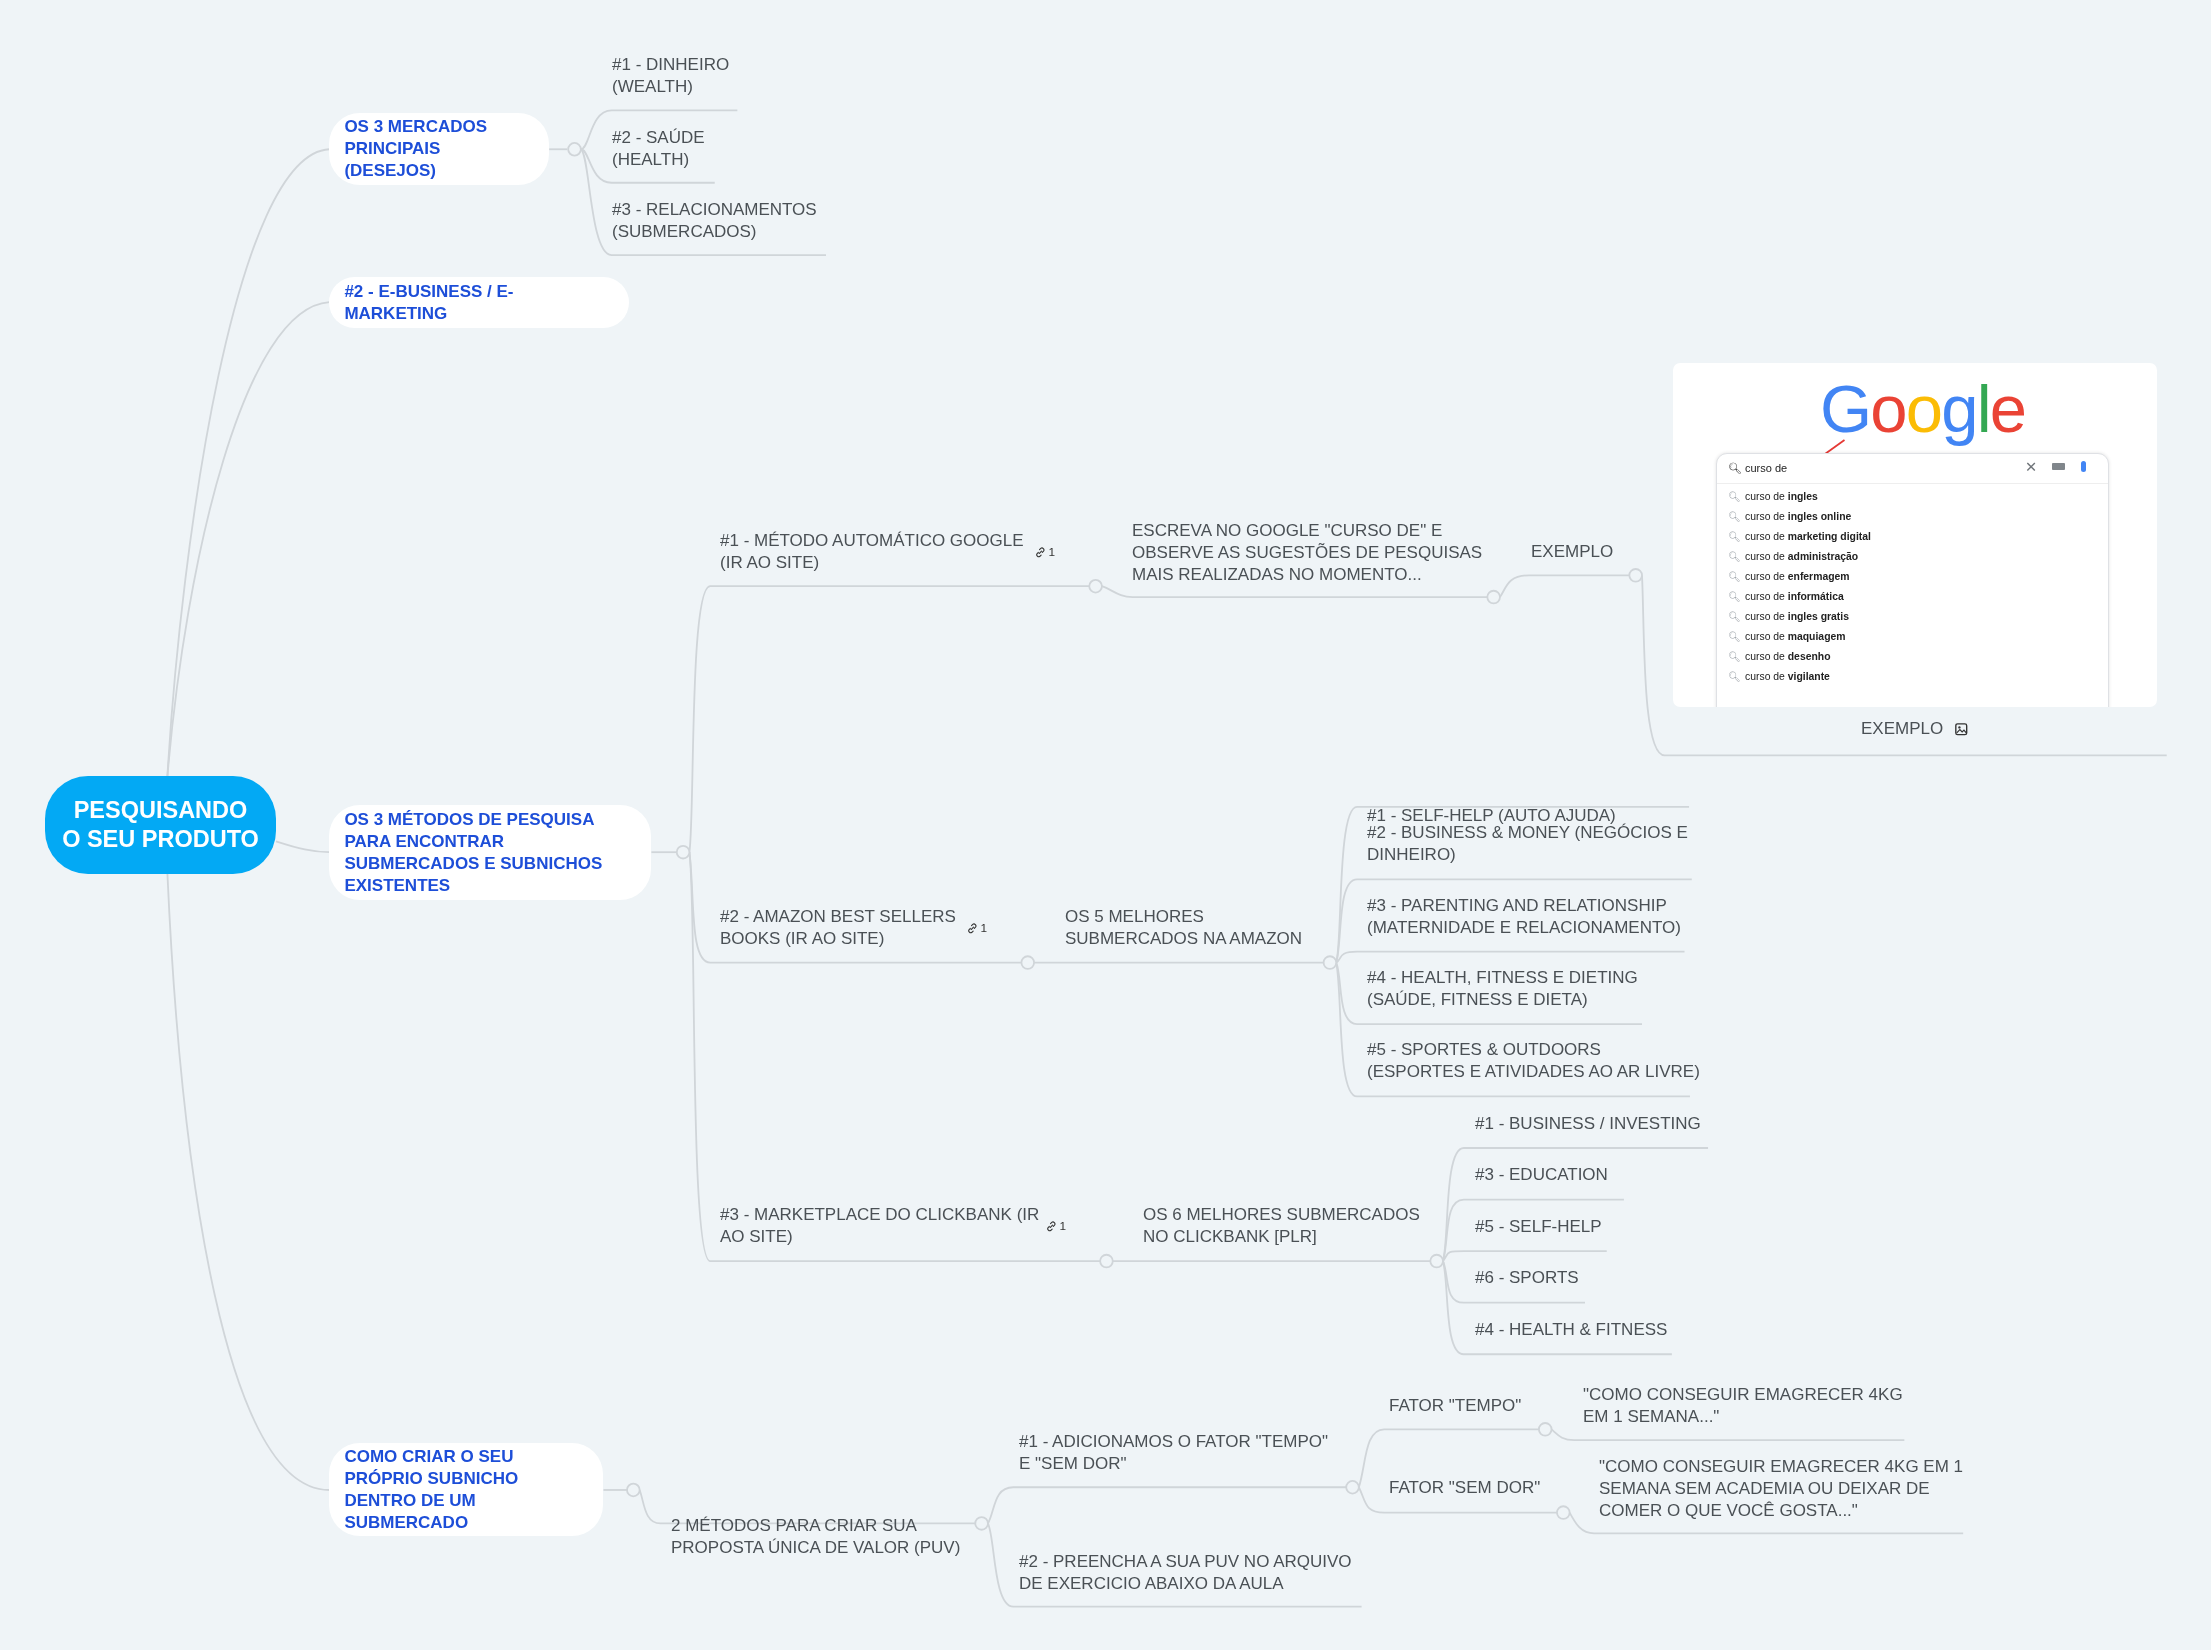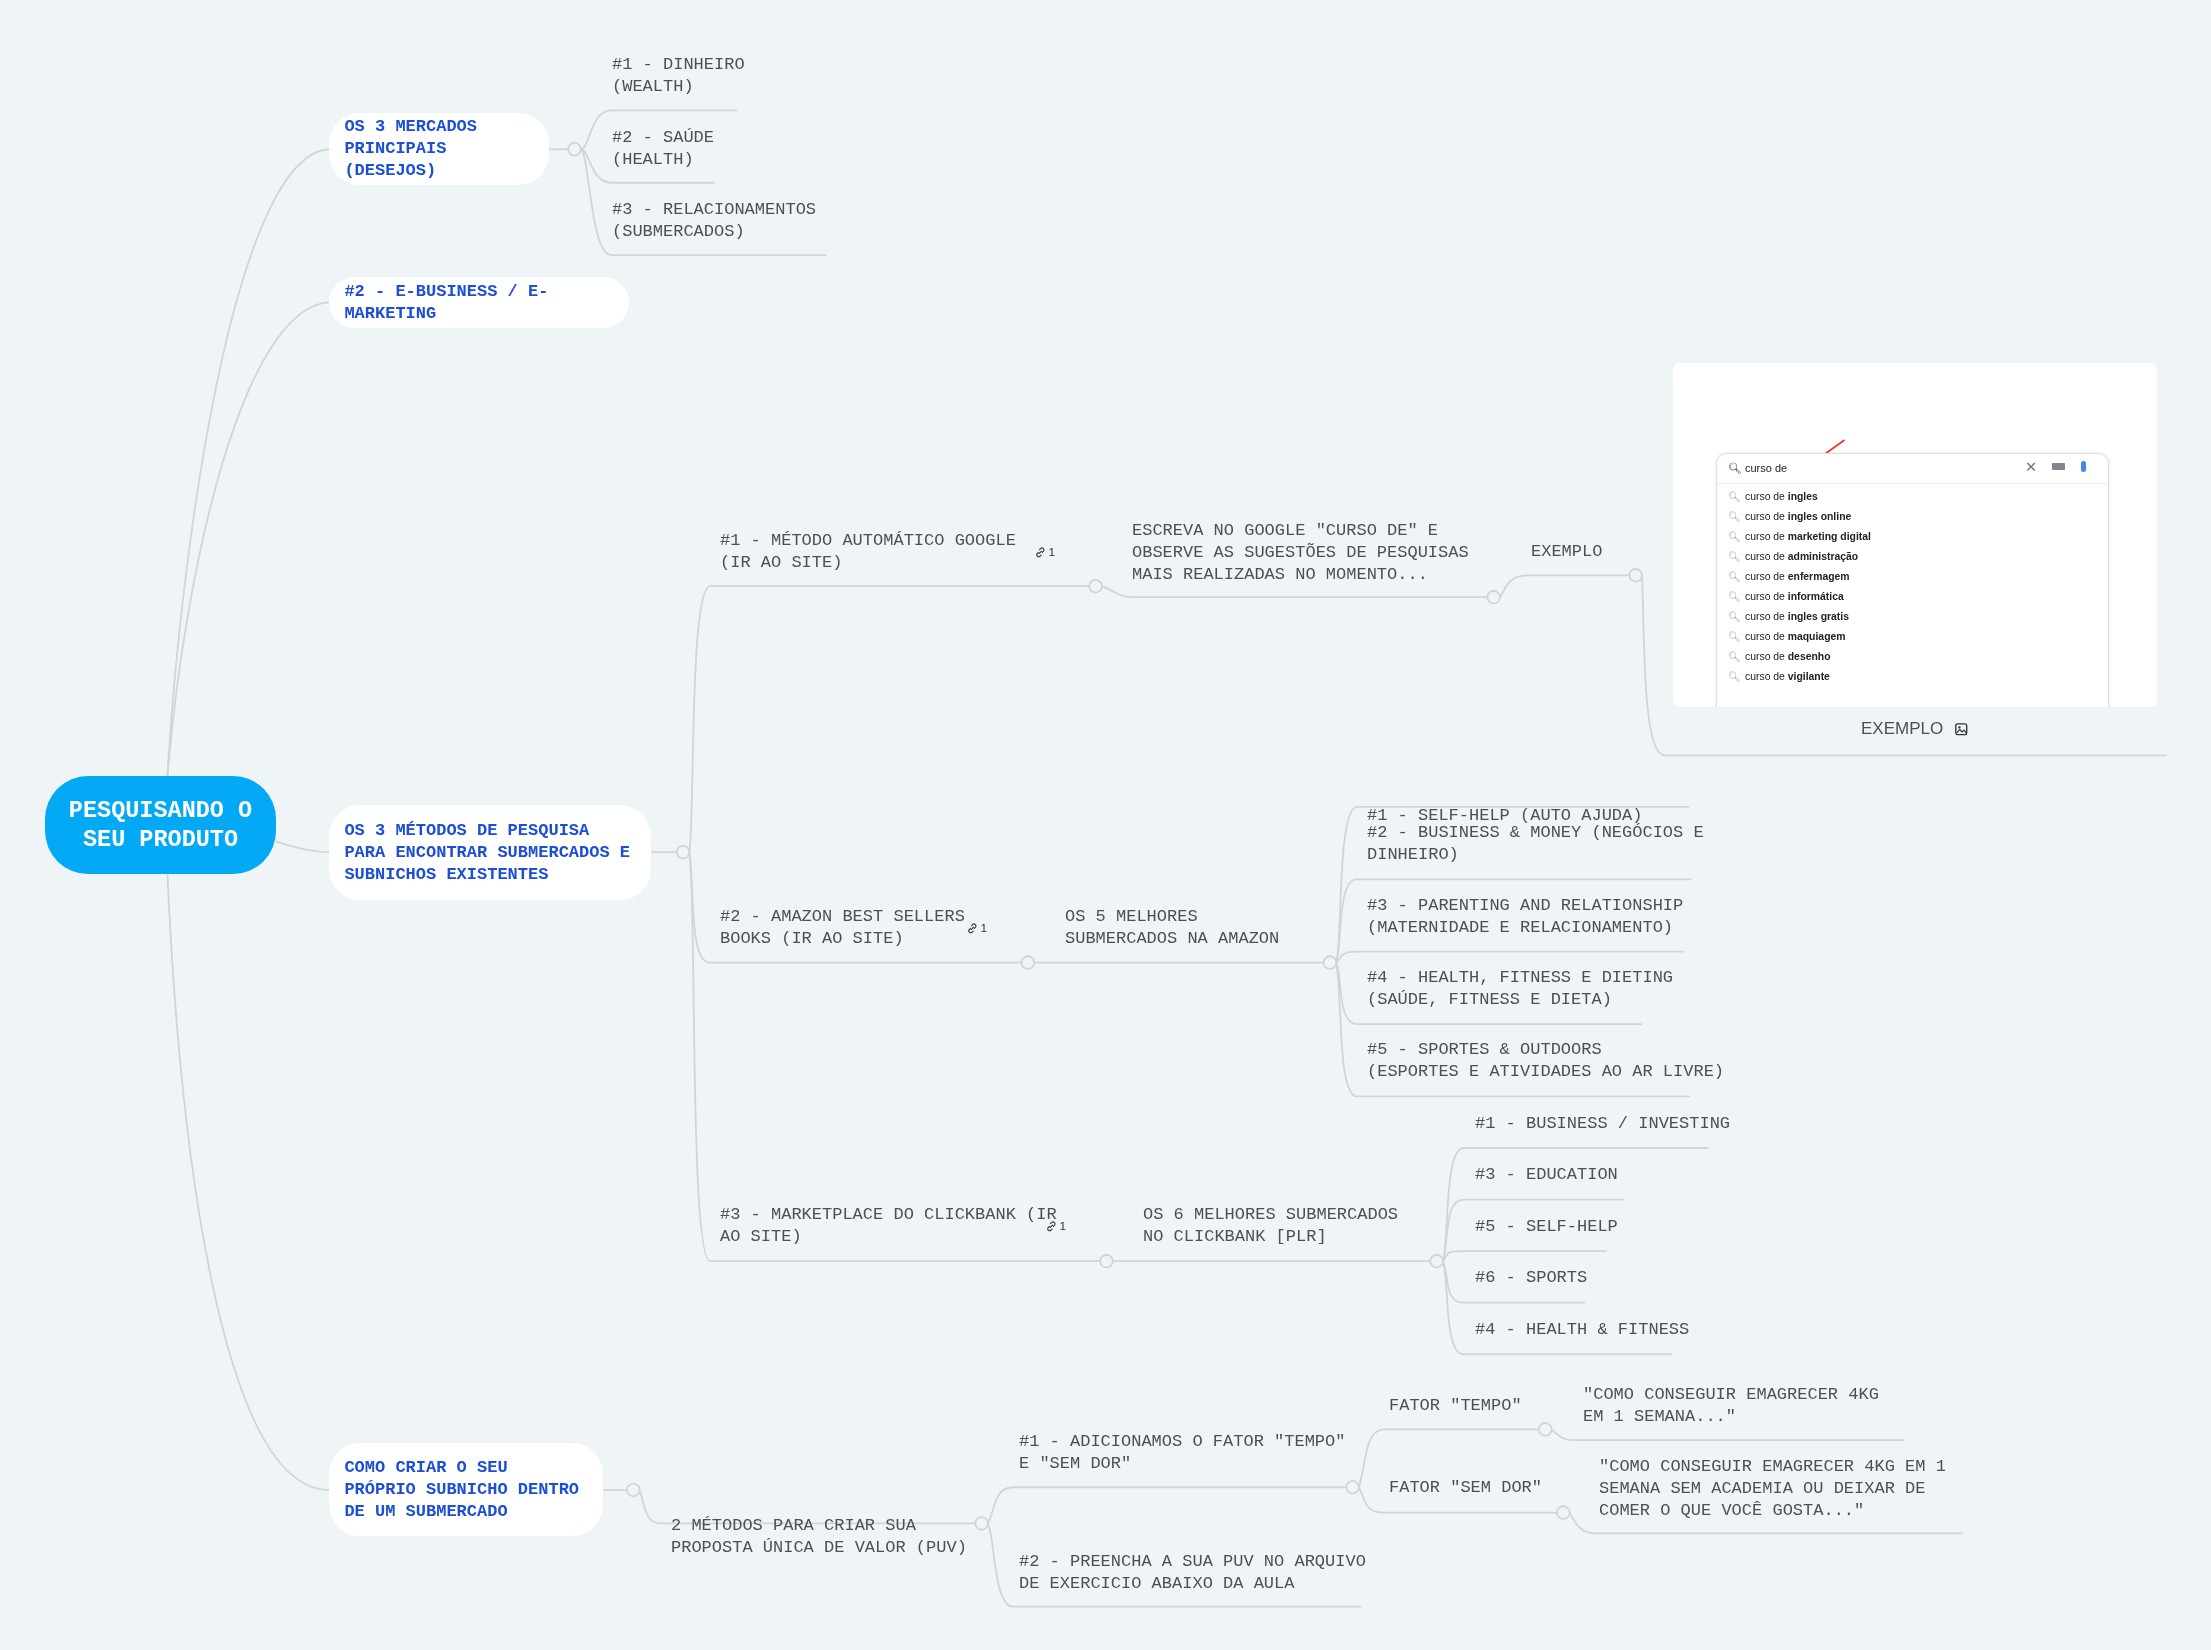--- a/index.html
+++ b/index.html
@@ -3,21 +3,21 @@
 <meta charset="utf-8">
 <style>
   html, body { margin:0; padding:0; }
   body {
     width:2212px; height:1651px; position:relative; overflow:hidden;
     background:#eff4f7;
     font-family:"Liberation Sans", "DejaVu Sans", sans-serif;
     color:#3d4448;
   }
   svg.lines { position:absolute; left:0; top:0; width:2212px; height:1651px; pointer-events:none; }
-  .node { position:absolute; box-sizing:border-box;font-family:Liberation Mono, monospace; }
+  .node { position:absolute; box-sizing:border-box; }
   .root {
     background:#03a9f4; color:#fff; border-radius:43px;
     display:flex; align-items:center; justify-content:center; text-align:center;
     font-weight:bold; font-size:23.5px; line-height:29px; padding:0 16.3px;
   }
   .l1 {
     background:#fff; border-radius:31px; font-weight:bold; font-size:17px; line-height:22px;
     color:#1d4ed8; display:flex; align-items:center; padding:0 15.4px;
   }
   .leaf { font-size:17px; line-height:22px; color:#4a5055; white-space:nowrap; }
@@ -153,20 +153,23 @@
 <div class="node leaf" style="left:1132px; top:520px;">
   <div>ESCREVA NO GOOGLE "CURSO DE" E</div>
   <div>OBSERVE AS SUGESTÕES DE PESQUISAS</div>
   <div>MAIS REALIZADAS NO MOMENTO...</div>
 </div>
 <div class="node leaf" style="left:1531px; top:541px;">
   <div>EXEMPLO</div>
 </div>
 
 <div class="card">
+  <div class="g-logo">
+    <span style="color:#4285f4">G</span><span style="color:#ea4335">o</span><span style="color:#fbbc05">o</span><span style="color:#4285f4">g</span><span style="color:#34a853">l</span><span style="color:#ea4335">e</span>
+  </div>
   <svg class="arrow" style="left:122px; top:74px; width:54px; height:41px;" viewBox="0 0 60 45">
     <line x1="55" y1="3" x2="12" y2="34" stroke="#e53935" stroke-width="2"></line>
     <polygon points="6,40 10,28 18,36" fill="#e53935"></polygon>
   </svg>
   <div class="g-box">
     <div class="g-input">
       <span class="mag">🔍︎</span>
       <span class="q">curso de</span>
       <span class="x">✕</span>
       <span class="kbd"></span>

